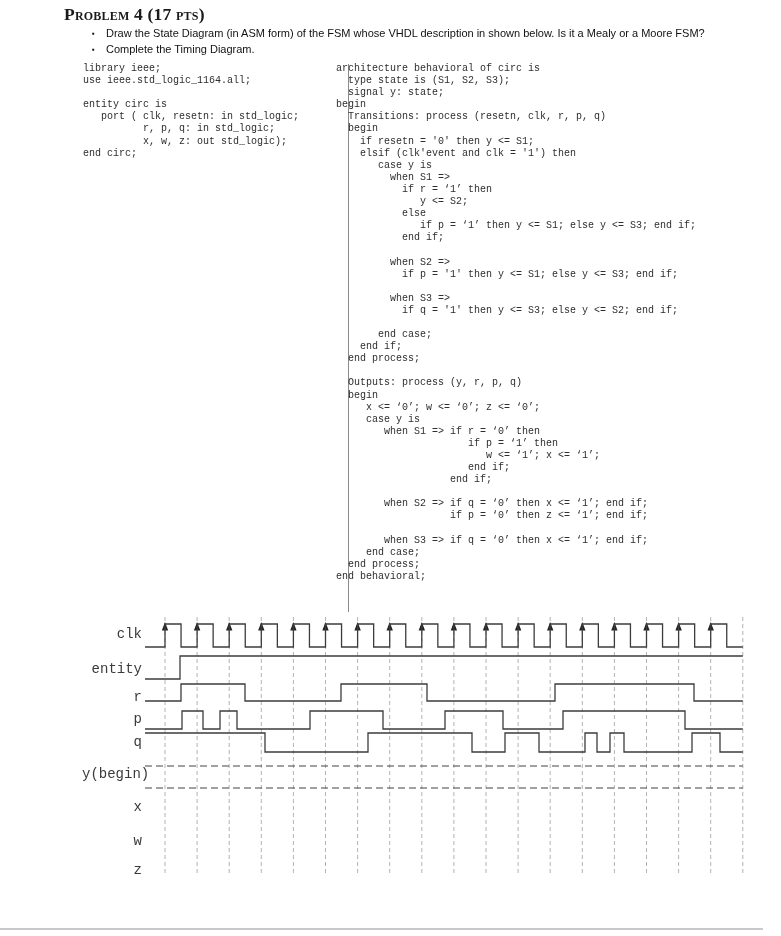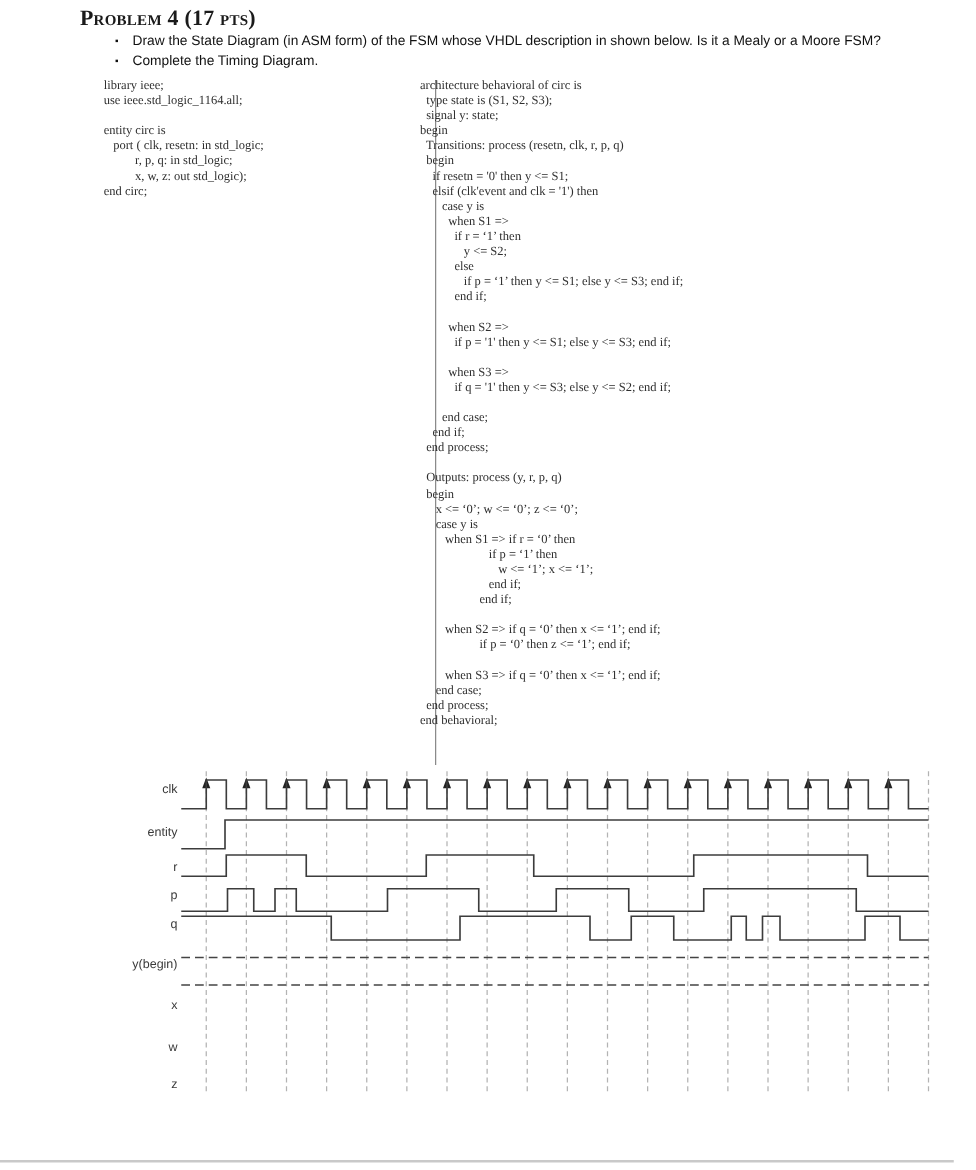--- a/index.html
+++ b/index.html
@@ -4,28 +4,28 @@
 <style>
   html,body{margin:0;padding:0;background:#ffffff;}
   .page{position:relative;width:763px;height:936px;background:#ffffff;overflow:hidden;
         font-family:"Liberation Sans", sans-serif;color:#111;}
   .title{position:absolute;left:64px;top:4px;
          font-family:"Liberation Serif", serif;font-weight:bold;font-size:17.5px;
          font-variant:small-caps;letter-spacing:.2px;color:#1a1a1a;}
   .bullet-row{position:absolute;left:72px;width:700px;font-size:11px;line-height:14px;color:#111;margin-left:20px;}
   .bullet-row .marker{display:inline-block;width:14px;font-size:8px;vertical-align:1px;color:#111;}
   .codeblock{position:absolute;margin:0;white-space:pre;
-             font-family:Liberation Serif, serif;
+             font-family:Liberation Mono, monospace;
              font-size:10px;line-height:12.1px;color:#2e2e2e;}
   .code-left{left:83px;top:63px;}
   .code-right{left:336px;top:63px;}
   .col-divider{position:absolute;left:348px;top:64px;width:1px;height:548px;background:#8a8a8a;}
   .timing-svg{position:absolute;left:0;top:600px;}
   .sig-label{position:absolute;width:60px;text-align:right;left:82px;
-             font-family:Liberation Sans, sans-serif;font-size:10px;color:#3a3a3a;}
+             font-family:Liberation Mono, monospace;font-size:14px;color:#3a3a3a;}
   .grid{stroke:#b3b3b3;stroke-dasharray:4 3;stroke-width:1;}
   .wave{fill:none;stroke:#3c3c3c;stroke-width:1.3;}
   .arr{fill:#222;stroke:none;}
   .unk{stroke:#444;stroke-width:1.2;stroke-dasharray:7 4;}
   .bottom-border{position:absolute;left:0;top:928px;width:781px;height:2px;background:#c9c9c9;}
 </style>
 </head>
 <body>
 
 <div class="page">

